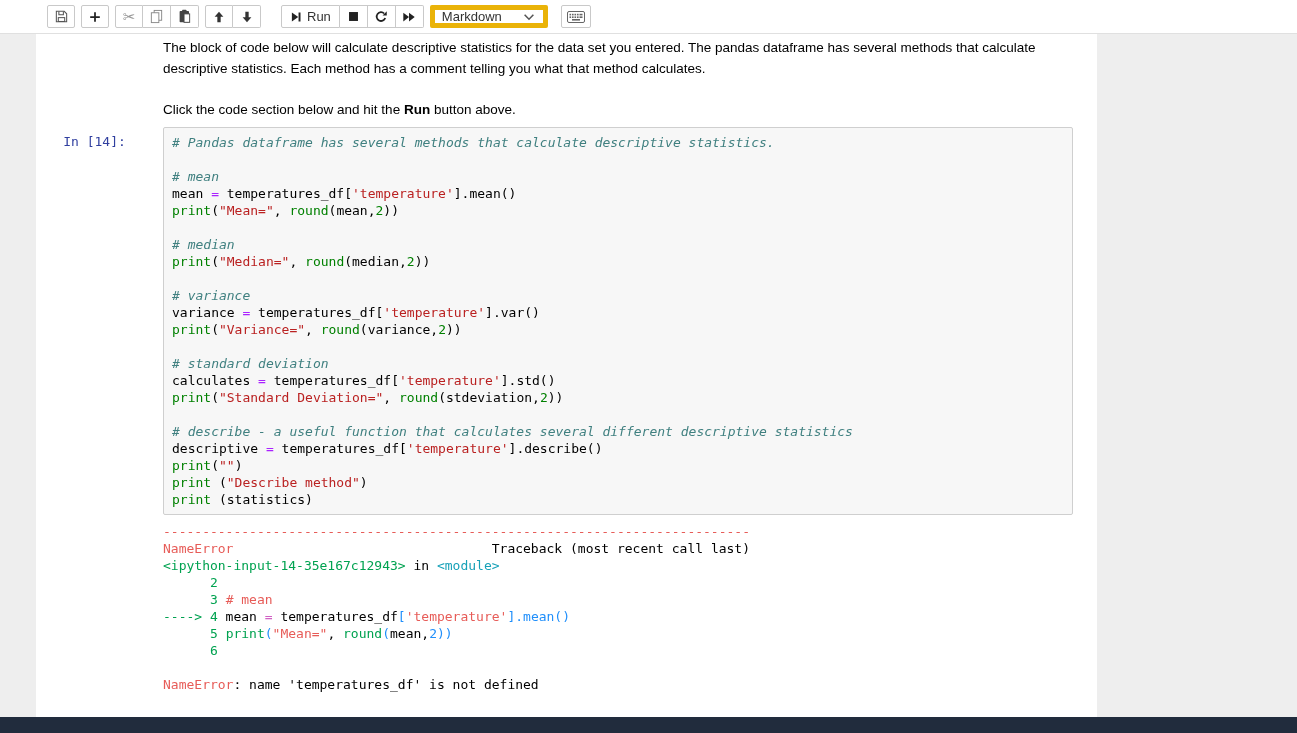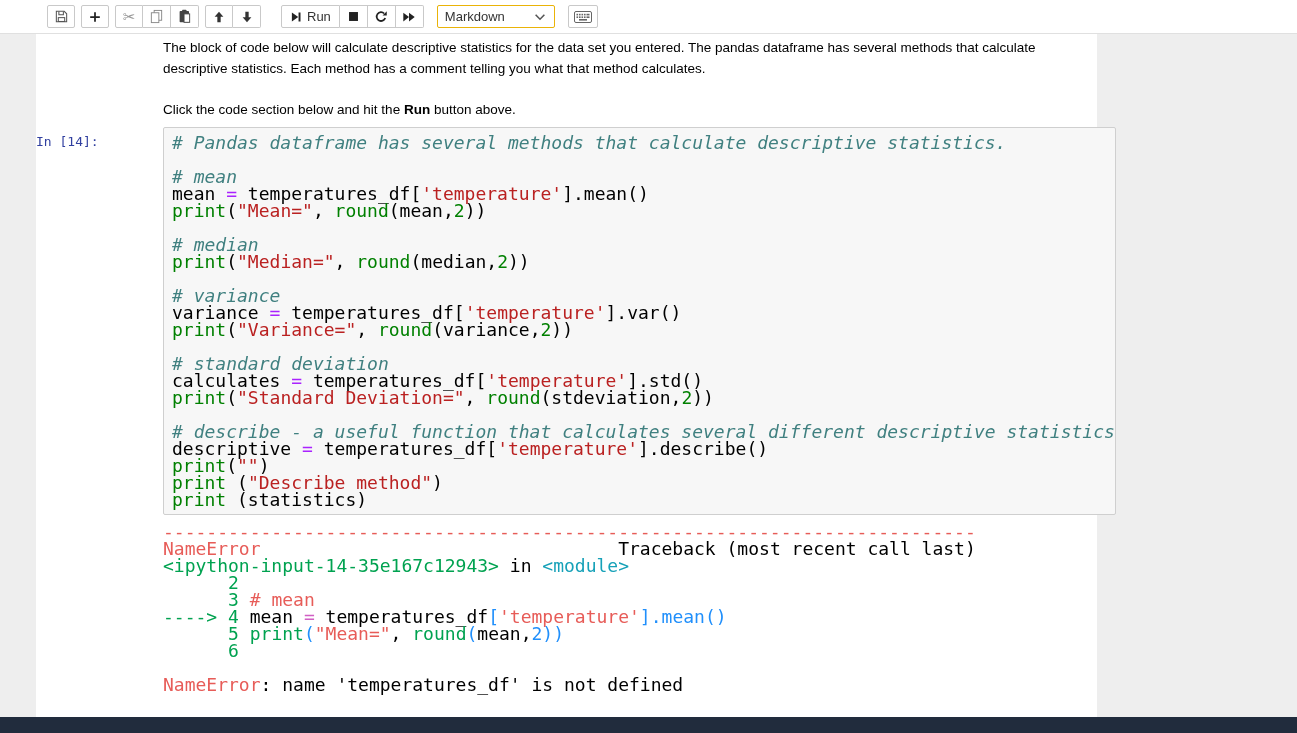--- a/index.html
+++ b/index.html
@@ -11,40 +11,40 @@
            display:flex;align-items:center;padding-left:47px;}
   .btn-group{display:flex;margin-right:6px;}
   .tb-btn{height:23px;min-width:28px;box-sizing:border-box;display:flex;align-items:center;
           justify-content:center;background:#fff;border:1px solid #c9c9c9;border-radius:0;
           padding:0 5px;cursor:pointer;}
   .btn-group .tb-btn:first-child{border-top-left-radius:2px;border-bottom-left-radius:2px;}
   .btn-group .tb-btn:last-child{border-top-right-radius:2px;border-bottom-right-radius:2px;}
   .btn-group .tb-btn + .tb-btn{border-left:0;}
   .run-btn{padding:0 8px;gap:5px;font-size:13px;color:#333;}
   .run-group{margin-left:14px;}
-  .celltype{margin-left:7px;width:118px;height:23px;border:1px solid #eab308;border-radius:2px;
+  .celltype{width:118px;height:23px;border:5px solid #eab308;border-radius:2px;
             background:#fff;display:flex;align-items:center;justify-content:space-between;
             padding:0 7px;font-size:13px;color:#333;box-sizing:border-box;cursor:pointer;}
   .kbd-group{margin-left:13px;}
   .icon-text{font-size:15px;color:#999;line-height:1;}
 
   
   .workspace{height:683px;background:#eeeeee;}
   .page{margin-left:36px;width:1061px;height:100%;background:#fff;box-sizing:border-box;padding-top:3px;}
 
   .md-cell{padding:0 24px 0 127px;font-size:13.5px;color:#000;}
   .md-cell p{margin:0;line-height:21px;max-width:985px;}
   .md-cell p + p{margin-top:20px;}
 
   .code-cell{display:flex;margin-top:7px;padding-right:24px;}
-  .prompt{width:127px;flex:none;box-sizing:border-box;text-align:left;padding:7px 10px 0 0;
+  .prompt{width:127px;flex:none;box-sizing:border-box;text-align:center;padding:7px 10px 0 0;
           font-family:"DejaVu Sans Mono",monospace;font-size:13px;color:#303F9F;}
   .input-box{flex:1;background:#f7f7f7;border:1px solid #cfcfcf;border-radius:2px;
              padding:6px 0 6px 8px;box-sizing:border-box;cursor:text;}
-  .code-pre{font-family:"DejaVu Sans Mono",monospace;font-size:18px;color:#000;}
+  .code-pre{font-family:"DejaVu Sans Mono",monospace;font-size:13px;color:#000;}
   .code-pre .line{white-space:pre;height:17px;line-height:17px;}
 
   .output-area{margin-top:8px;padding-left:127px;}
 
   
   .t-c{color:#408080;font-style:italic;}
   .t-s{color:#BA2121;}
   .t-k{color:#008000;}
   .t-n{color:#008000;}
   .t-o{color:#AA22FF;}

